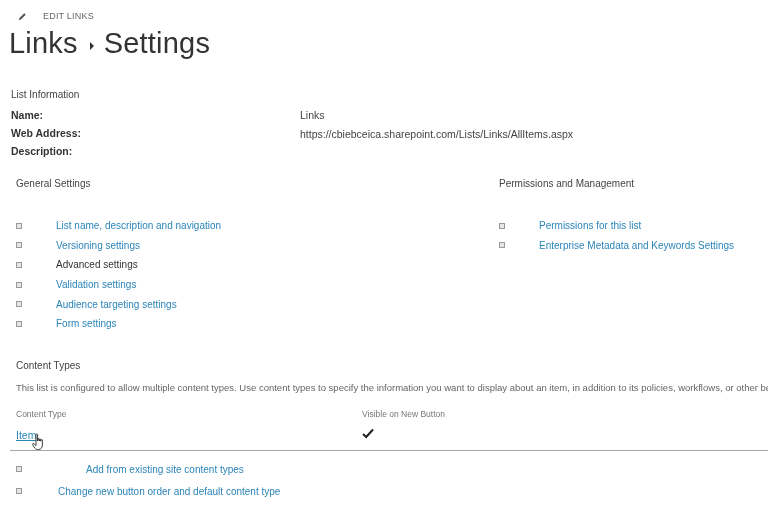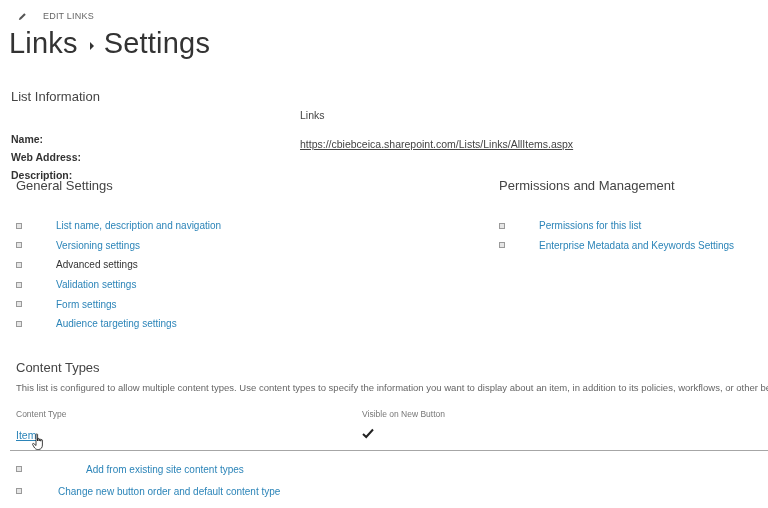--- a/index.html
+++ b/index.html
@@ -15,22 +15,22 @@
   }
   .edit-links svg { width:9px; height:9px; }
   .title {
     position:absolute; left:9px; top:27px;
     font-size:29px; color:#333333; font-weight:300;
     display:flex; align-items:center; white-space:nowrap; letter-spacing:0.2px;
   }
   .title .crumb-link { color:#333333; cursor:pointer; }
   .title .sep { display:inline-block; width:0; height:0; margin:0 10px 0 12px;
     border-top:4px solid transparent; border-bottom:4px solid transparent; border-left:4px solid #333; position:relative; top:2px; }
-  .section-label { position:absolute; font-size:13px; color:#444444; white-space:nowrap; }
-  .prop-label { position:absolute; left:11px; font-size:10.5px; font-weight:bold; color:#333333;margin-top:24px; }
+  .section-label { position:absolute; font-size:10px; color:#444444; white-space:nowrap; }
+  .prop-label { position:absolute; left:11px; font-size:10.5px; font-weight:bold; color:#333333; }
   .prop-value { position:absolute; left:300px; font-size:10.5px; color:#444444; white-space:nowrap; }
   .link-list { position:absolute; list-style:none; margin:0; padding:0; }
   .link-list li { display:flex; align-items:center; height:19.6px; font-size:10px; white-space:nowrap; }
   .bullet { display:inline-block; width:4px; height:4px; border:1px solid #9a9a9a; background:#e6e6e6; margin-right:6px; }
   .link { color:#2b84b8; cursor:pointer;margin-left:28px; }
   .link.dark { color:#333333; }
   .desc { position:absolute; left:16px; top:382px; font-size:9.5px; color:#666666; white-space:nowrap; }
   .col-head { position:absolute; top:409px; font-size:8.5px; color:#777777; }
   .item-link { position:absolute; left:16px; top:429px; font-size:10.5px; color:#2b84b8; text-decoration:underline; cursor:pointer; }
   .check { position:absolute; left:362px; top:428px; }
@@ -50,21 +50,21 @@
 <div class="title">
   <span class="crumb-link">Links</span>
   <span class="sep"></span>
   <span>Settings</span>
 </div>
 
 <div class="section-label" style="left:11px; top:89px;">List Information</div>
 <div class="prop-label" style="top:109px;">Name:</div>
 <div class="prop-value" style="top:109px;">Links</div>
 <div class="prop-label" style="top:127px;">Web Address:</div>
-<div class="prop-value" style="top:138px;text-decoration:underline;">https://cbiebceica.sharepoint.com/Lists/Links/AllItems.aspx</div>
+<div class="prop-value" style="top:128px;">https://cbiebceica.sharepoint.com/Lists/Links/AllItems.aspx</div>
 <div class="prop-label" style="top:145px;">Description:</div>
 
 <div class="section-label" style="left:16px; top:178px;">General Settings</div>
 <ul class="link-list" style="left:16px; top:216px;">
   <li>
       <span class="bullet"></span>
       <span class="link">List name, description and navigation</span>
     </li>
   <li>
       <span class="bullet"></span>
@@ -73,25 +73,25 @@
   <li>
       <span class="bullet"></span>
       <span class="link dark">Advanced settings</span>
     </li>
   <li>
       <span class="bullet"></span>
       <span class="link">Validation settings</span>
     </li>
   <li>
       <span class="bullet"></span>
-      <span class="link">Form settings</span>
+      <span class="link">Audience targeting settings</span>
     </li>
   <li>
       <span class="bullet"></span>
-      <span class="link">Audience targeting settings</span>
+      <span class="link">Form settings</span>
     </li>
 </ul>
 
 <div class="section-label" style="left:499px; top:178px;">Permissions and Management</div>
 <ul class="link-list" style="left:499px; top:216px;">
   <li>
       <span class="bullet"></span>
       <span class="link">Permissions for this list</span>
     </li>
   <li>

